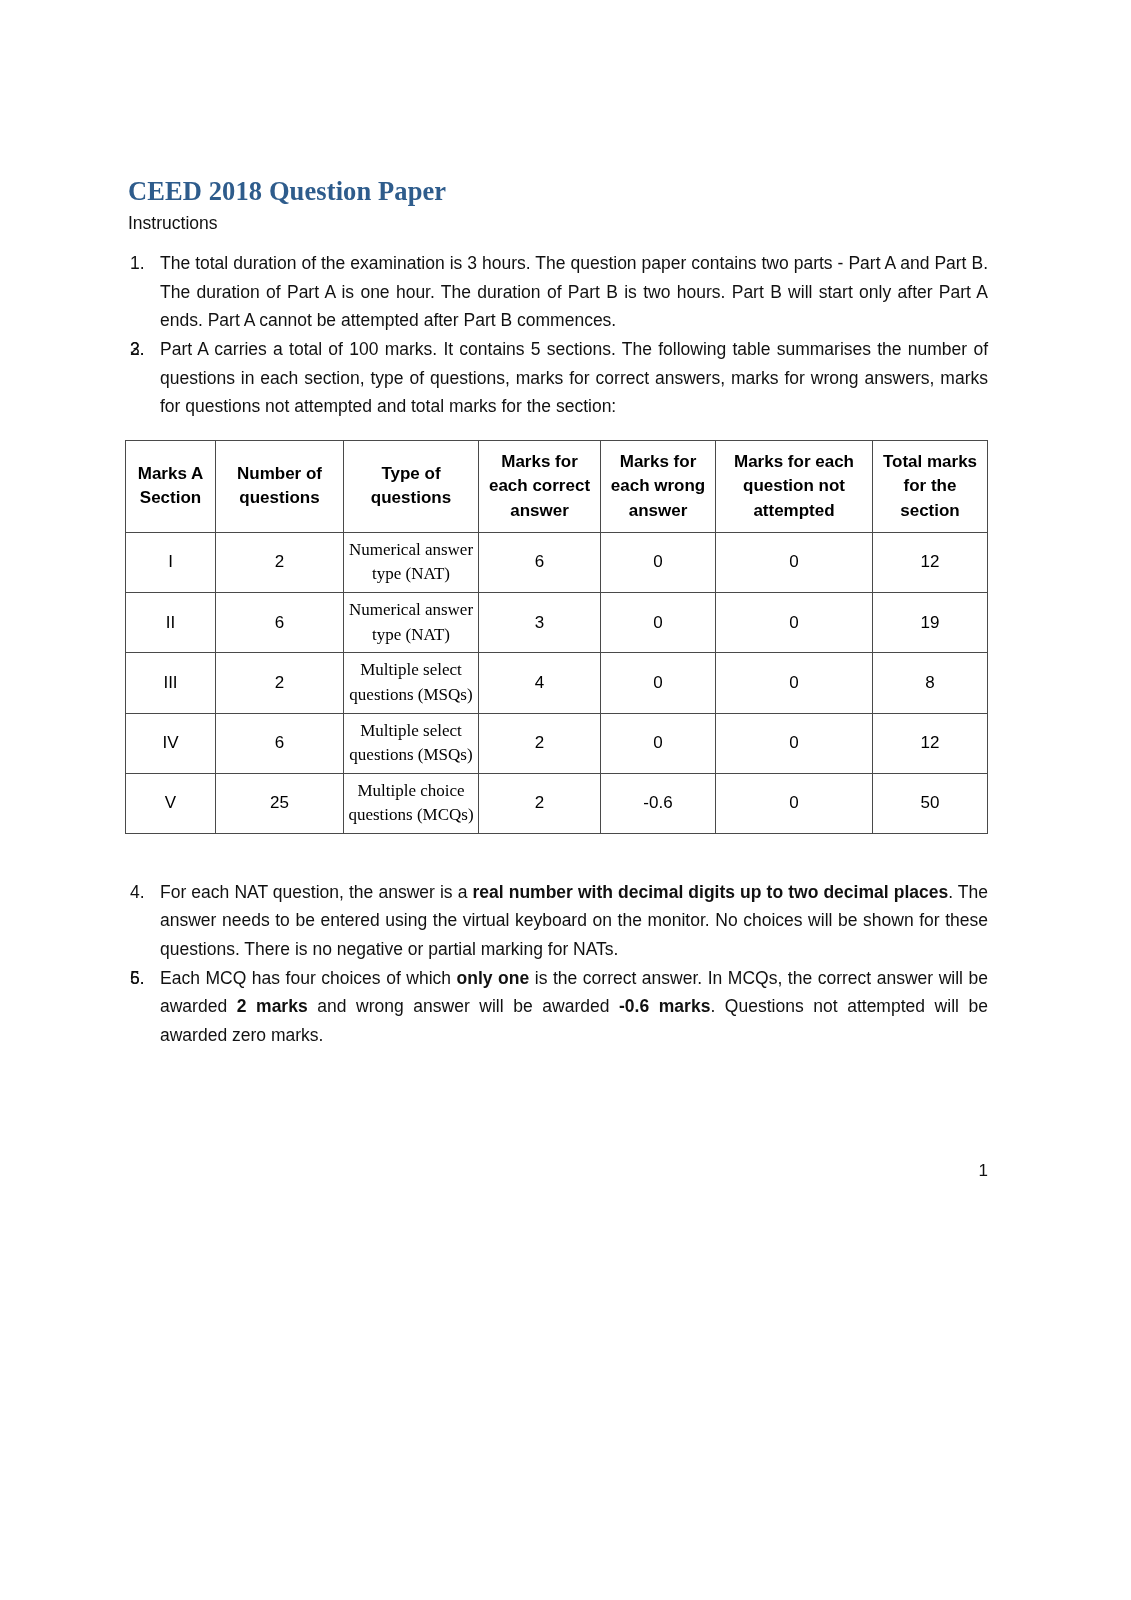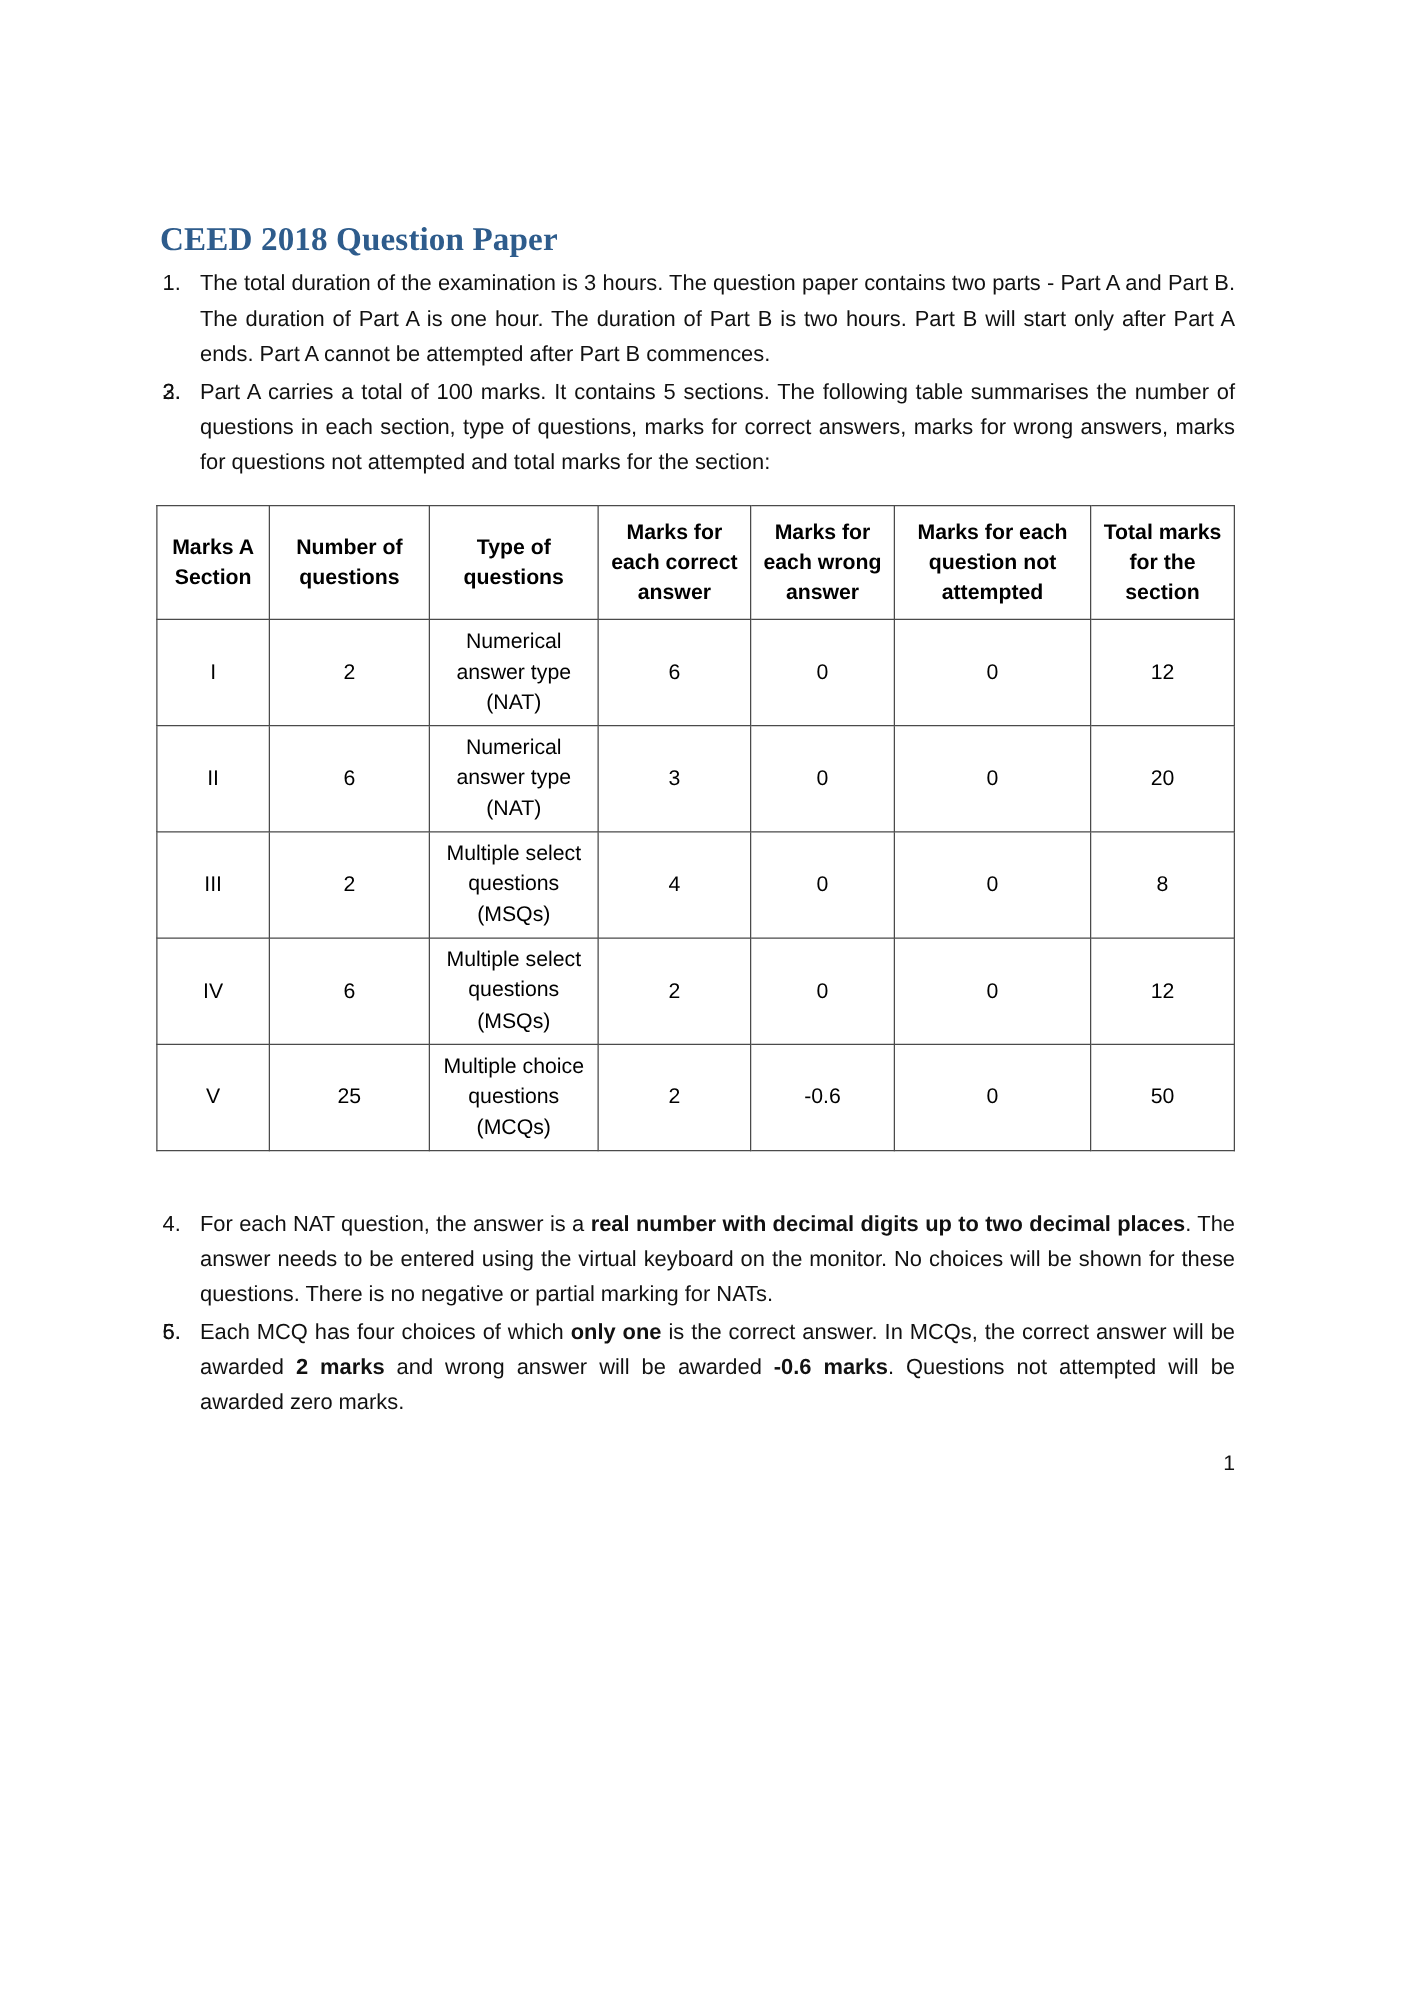--- a/index.html
+++ b/index.html
@@ -94,20 +94,21 @@
   }
   table.marks th {
     font-weight: bold;
     padding: 9px 3px;
   }
   table.marks td {
     font-weight: normal;
   }
   table.marks td.typecell {
     line-height: 1.45;
+    font-family: Liberation Serif, serif;
   }
   col.c0 { width: 90px; }
   col.c1 { width: 128px; }
   col.c2 { width: 135px; }
   col.c3 { width: 122px; }
   col.c4 { width: 115px; }
   col.c5 { width: 157px; }
   col.c6 { width: 115px; }
 
   .post-list {
@@ -123,20 +124,21 @@
   }
 </style>
 </head>
 <body>
 
 <div class="page">
   <div class="content">
 
     <h1 class="doc-title">CEED 2018 Question Paper</h1>
 
+    <div class="subtitle">Instructions</div>
 
     <ol class="list" id="list-before">
         <li class="list-item"><span class="num">1.</span><span>The total duration of the examination is 3 hours. The question paper contains two parts - Part A and Part B. The duration of Part A is one hour. The duration of Part B is two hours. Part B will start only after Part A ends. Part A cannot be attempted after Part B commences.</span></li>
         <li class="list-item"><span class="num">2.</span></li>
         <li class="list-item"><span class="num">3.</span><span>Part A carries a total of 100 marks. It contains 5 sections. The following table summarises the number of questions in each section, type of questions, marks for correct answers, marks for wrong answers, marks for questions not attempted and total marks for the section:</span></li>
       </ol>
 
     <div class="table-wrap">
       <table class="marks">
         <colgroup>
@@ -169,21 +171,21 @@
               <td>0</td>
               <td>12</td>
             </tr>
             <tr>
               <td>II</td>
               <td>6</td>
               <td class="typecell">Numerical answer type (NAT)</td>
               <td>3</td>
               <td>0</td>
               <td>0</td>
-              <td>20</td>
+              <td>19</td>
             </tr>
             <tr>
               <td>III</td>
               <td>2</td>
               <td class="typecell">Multiple select questions (MSQs)</td>
               <td>4</td>
               <td>0</td>
               <td>0</td>
               <td>8</td>
             </tr>

